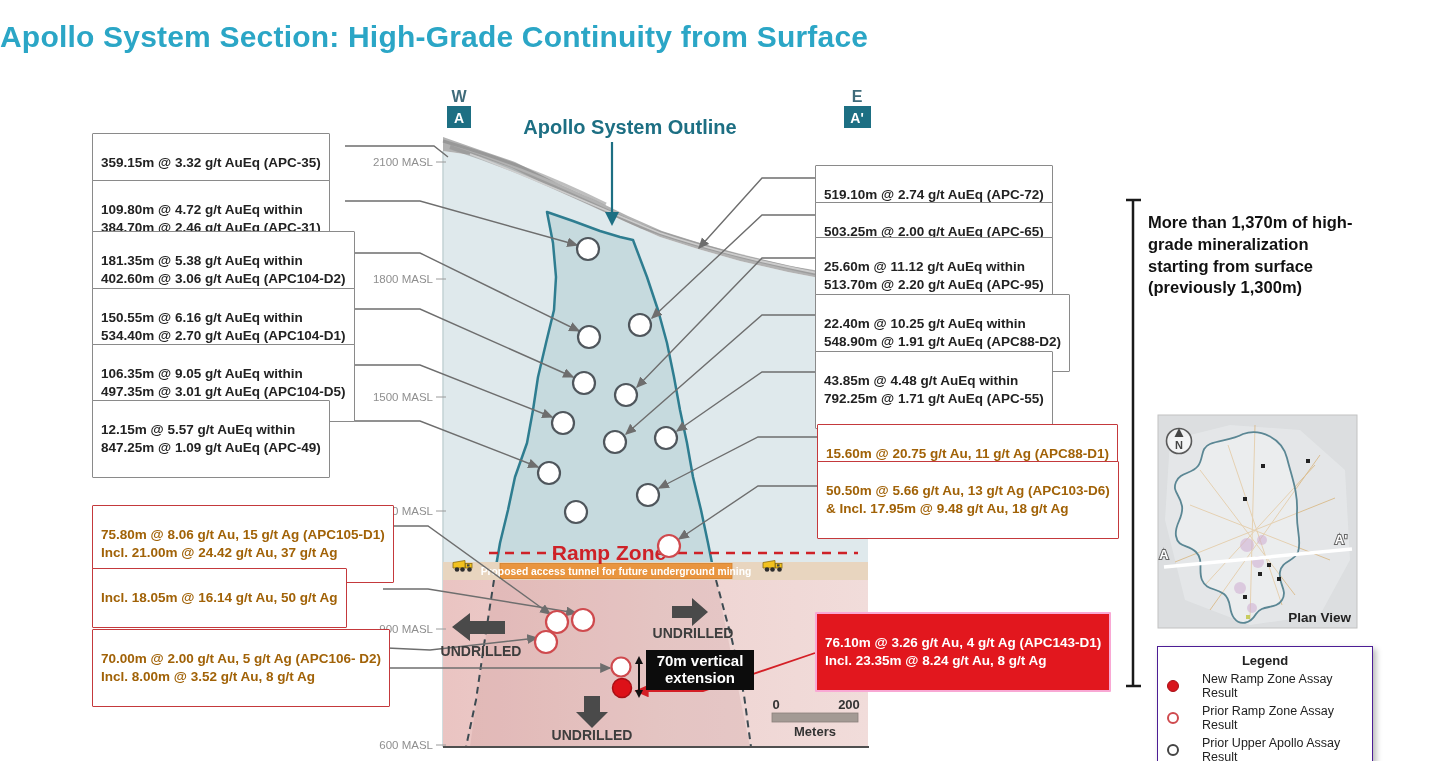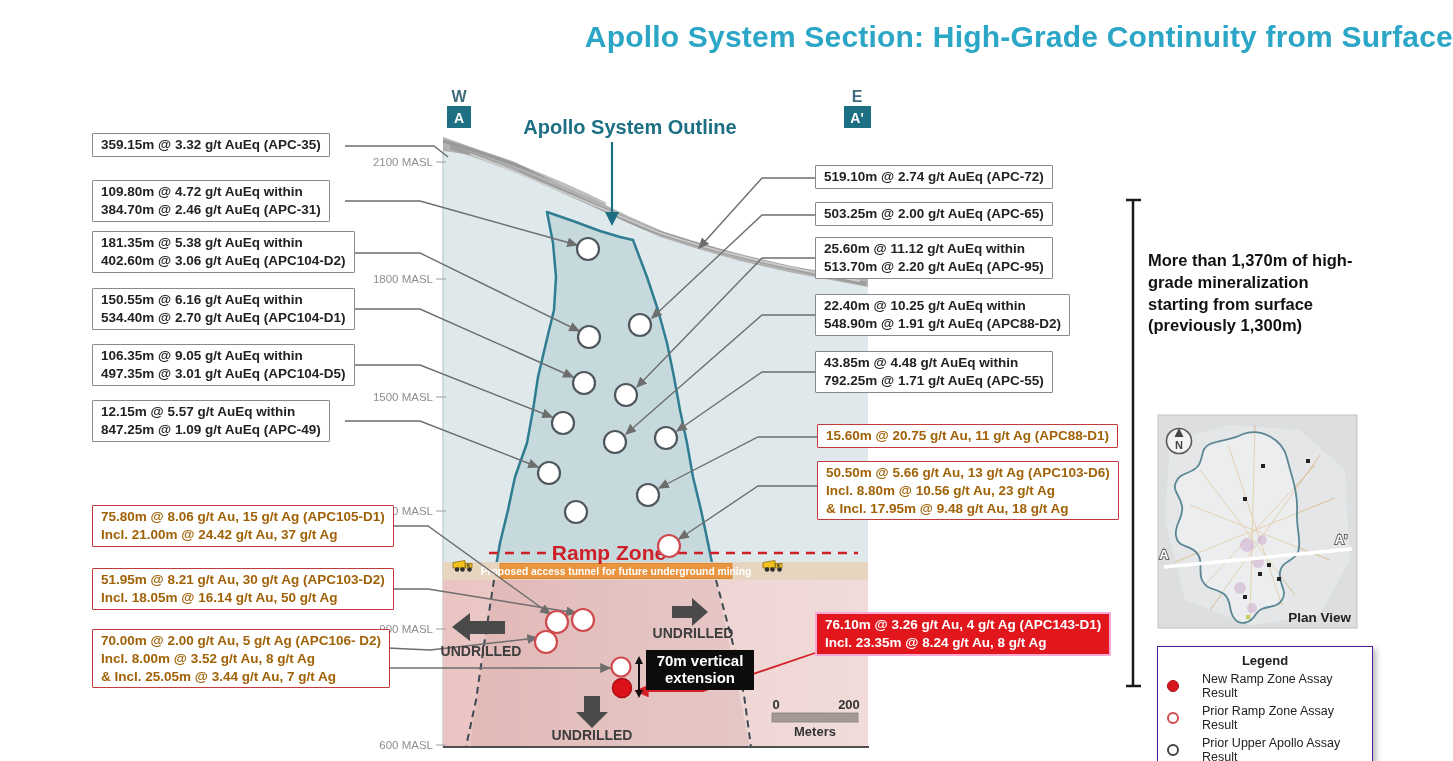--- a/index.html
+++ b/index.html
@@ -1,34 +1,34 @@
 <!DOCTYPE html>
 <html><head>
 <meta charset="utf-8">
 <style>
   html,body{margin:0;padding:0;}
   body{
     width:1453px;height:761px;position:relative;background:#ffffff;
     font-family:"Liberation Sans",sans-serif;overflow:hidden;
   }
   .title{
-    position:absolute;top:20px;left:0;width:100%;text-align:right;
+    position:absolute;top:20px;left:0;width:100%;text-align:left;
     font-size:30px;font-weight:bold;color:#2ba6c6;letter-spacing:.2px;
   }
   svg.stage{position:absolute;left:0;top:0;}
   .callout{
     position:absolute;background:#ffffff;border:1.6px solid #8a8a8a;
-    padding:2px 8px;font-size:13.5px;font-weight:bold;color:#222;
+    padding:20px 8px;font-size:13.5px;font-weight:bold;color:#222;
     line-height:1.32;white-space:nowrap;border-radius:1px;
   }
   .callout.red{border-color:#c4393c;color:#a16207;}
   .callout.red-filled{background:#e2171e;border:2px solid #f9a8d4;color:#ffffff;}
   .annotation{
     position:absolute;left:1148px;top:212px;width:222px;
-    font-size:16.5px;font-weight:bold;color:#111;line-height:1.32;margin-top:38px;
+    font-size:16.5px;font-weight:bold;color:#111;line-height:1.32;
   }
   .legend{
     position:absolute;left:1157px;top:646px;width:196px;background:#fff;
     border:1px solid #4c1d95;box-shadow:3px 3px 6px rgba(0,0,0,.28);
     padding:6px 9px 8px 9px;font-size:12.5px;color:#222;
   }
   .legend-title{text-align:center;font-weight:bold;font-size:13px;margin-bottom:4px;}
   .legend-item{display:flex;align-items:center;gap:23px;margin:4px 0;}
   .licon{width:12px;height:12px;border-radius:50%;flex:0 0 auto;box-sizing:border-box;}
   .licon.new{background:#d8161d;border:1.5px solid #a61016;}
@@ -277,27 +277,25 @@
   </div>
 <div class="callout" style="left:92px;top:400px">
     <div>12.15m @ 5.57 g/t AuEq within</div>
     <div>847.25m @ 1.09 g/t AuEq (APC-49)</div>
   </div>
 <div class="callout red" style="left:92px;top:505px">
     <div>75.80m @ 8.06 g/t Au, 15 g/t Ag (APC105-D1)</div>
     <div>Incl. 21.00m @ 24.42 g/t Au, 37 g/t Ag</div>
   </div>
 <div class="callout red" style="left:92px;top:568px">
-    <div>51.95m @ 8.21 g/t Au, 30 g/t Ag (APC103-D2)</div>
     <div>Incl. 18.05m @ 16.14 g/t Au, 50 g/t Ag</div>
   </div>
 <div class="callout red" style="left:92px;top:629px">
     <div>70.00m @ 2.00 g/t Au, 5 g/t Ag (APC106- D2)</div>
     <div>Incl. 8.00m @ 3.52 g/t Au, 8 g/t Ag</div>
-    <div>&amp; Incl. 25.05m @ 3.44 g/t Au, 7 g/t Ag</div>
   </div>
 
 <div class="callout" style="left:815px;top:165px">
     <div>519.10m @ 2.74 g/t AuEq (APC-72)</div>
   </div>
 <div class="callout" style="left:815px;top:202px">
     <div>503.25m @ 2.00 g/t AuEq (APC-65)</div>
   </div>
 <div class="callout" style="left:815px;top:237px">
     <div>25.60m @ 11.12 g/t AuEq within</div>
@@ -309,21 +307,20 @@
   </div>
 <div class="callout" style="left:815px;top:351px">
     <div>43.85m @ 4.48 g/t AuEq within</div>
     <div>792.25m @ 1.71 g/t AuEq (APC-55)</div>
   </div>
 <div class="callout red" style="left:817px;top:424px">
     <div>15.60m @ 20.75 g/t Au, 11 g/t Ag (APC88-D1)</div>
   </div>
 <div class="callout red" style="left:817px;top:461px">
     <div>50.50m @ 5.66 g/t Au, 13 g/t Ag (APC103-D6)</div>
-    <div>Incl. 8.80m @ 10.56 g/t Au, 23 g/t Ag</div>
     <div>&amp; Incl. 17.95m @ 9.48 g/t Au, 18 g/t Ag</div>
   </div>
 <div class="callout red-filled" style="left:815px;top:612px">
     <div>76.10m @ 3.26 g/t Au, 4 g/t Ag (APC143-D1)</div>
     <div>Incl. 23.35m @ 8.24 g/t Au, 8 g/t Ag</div>
   </div>
 
 <div class="annotation">More than 1,370m of high-grade mineralization starting from surface (previously 1,300m)</div>
 
 <div class="legend">

